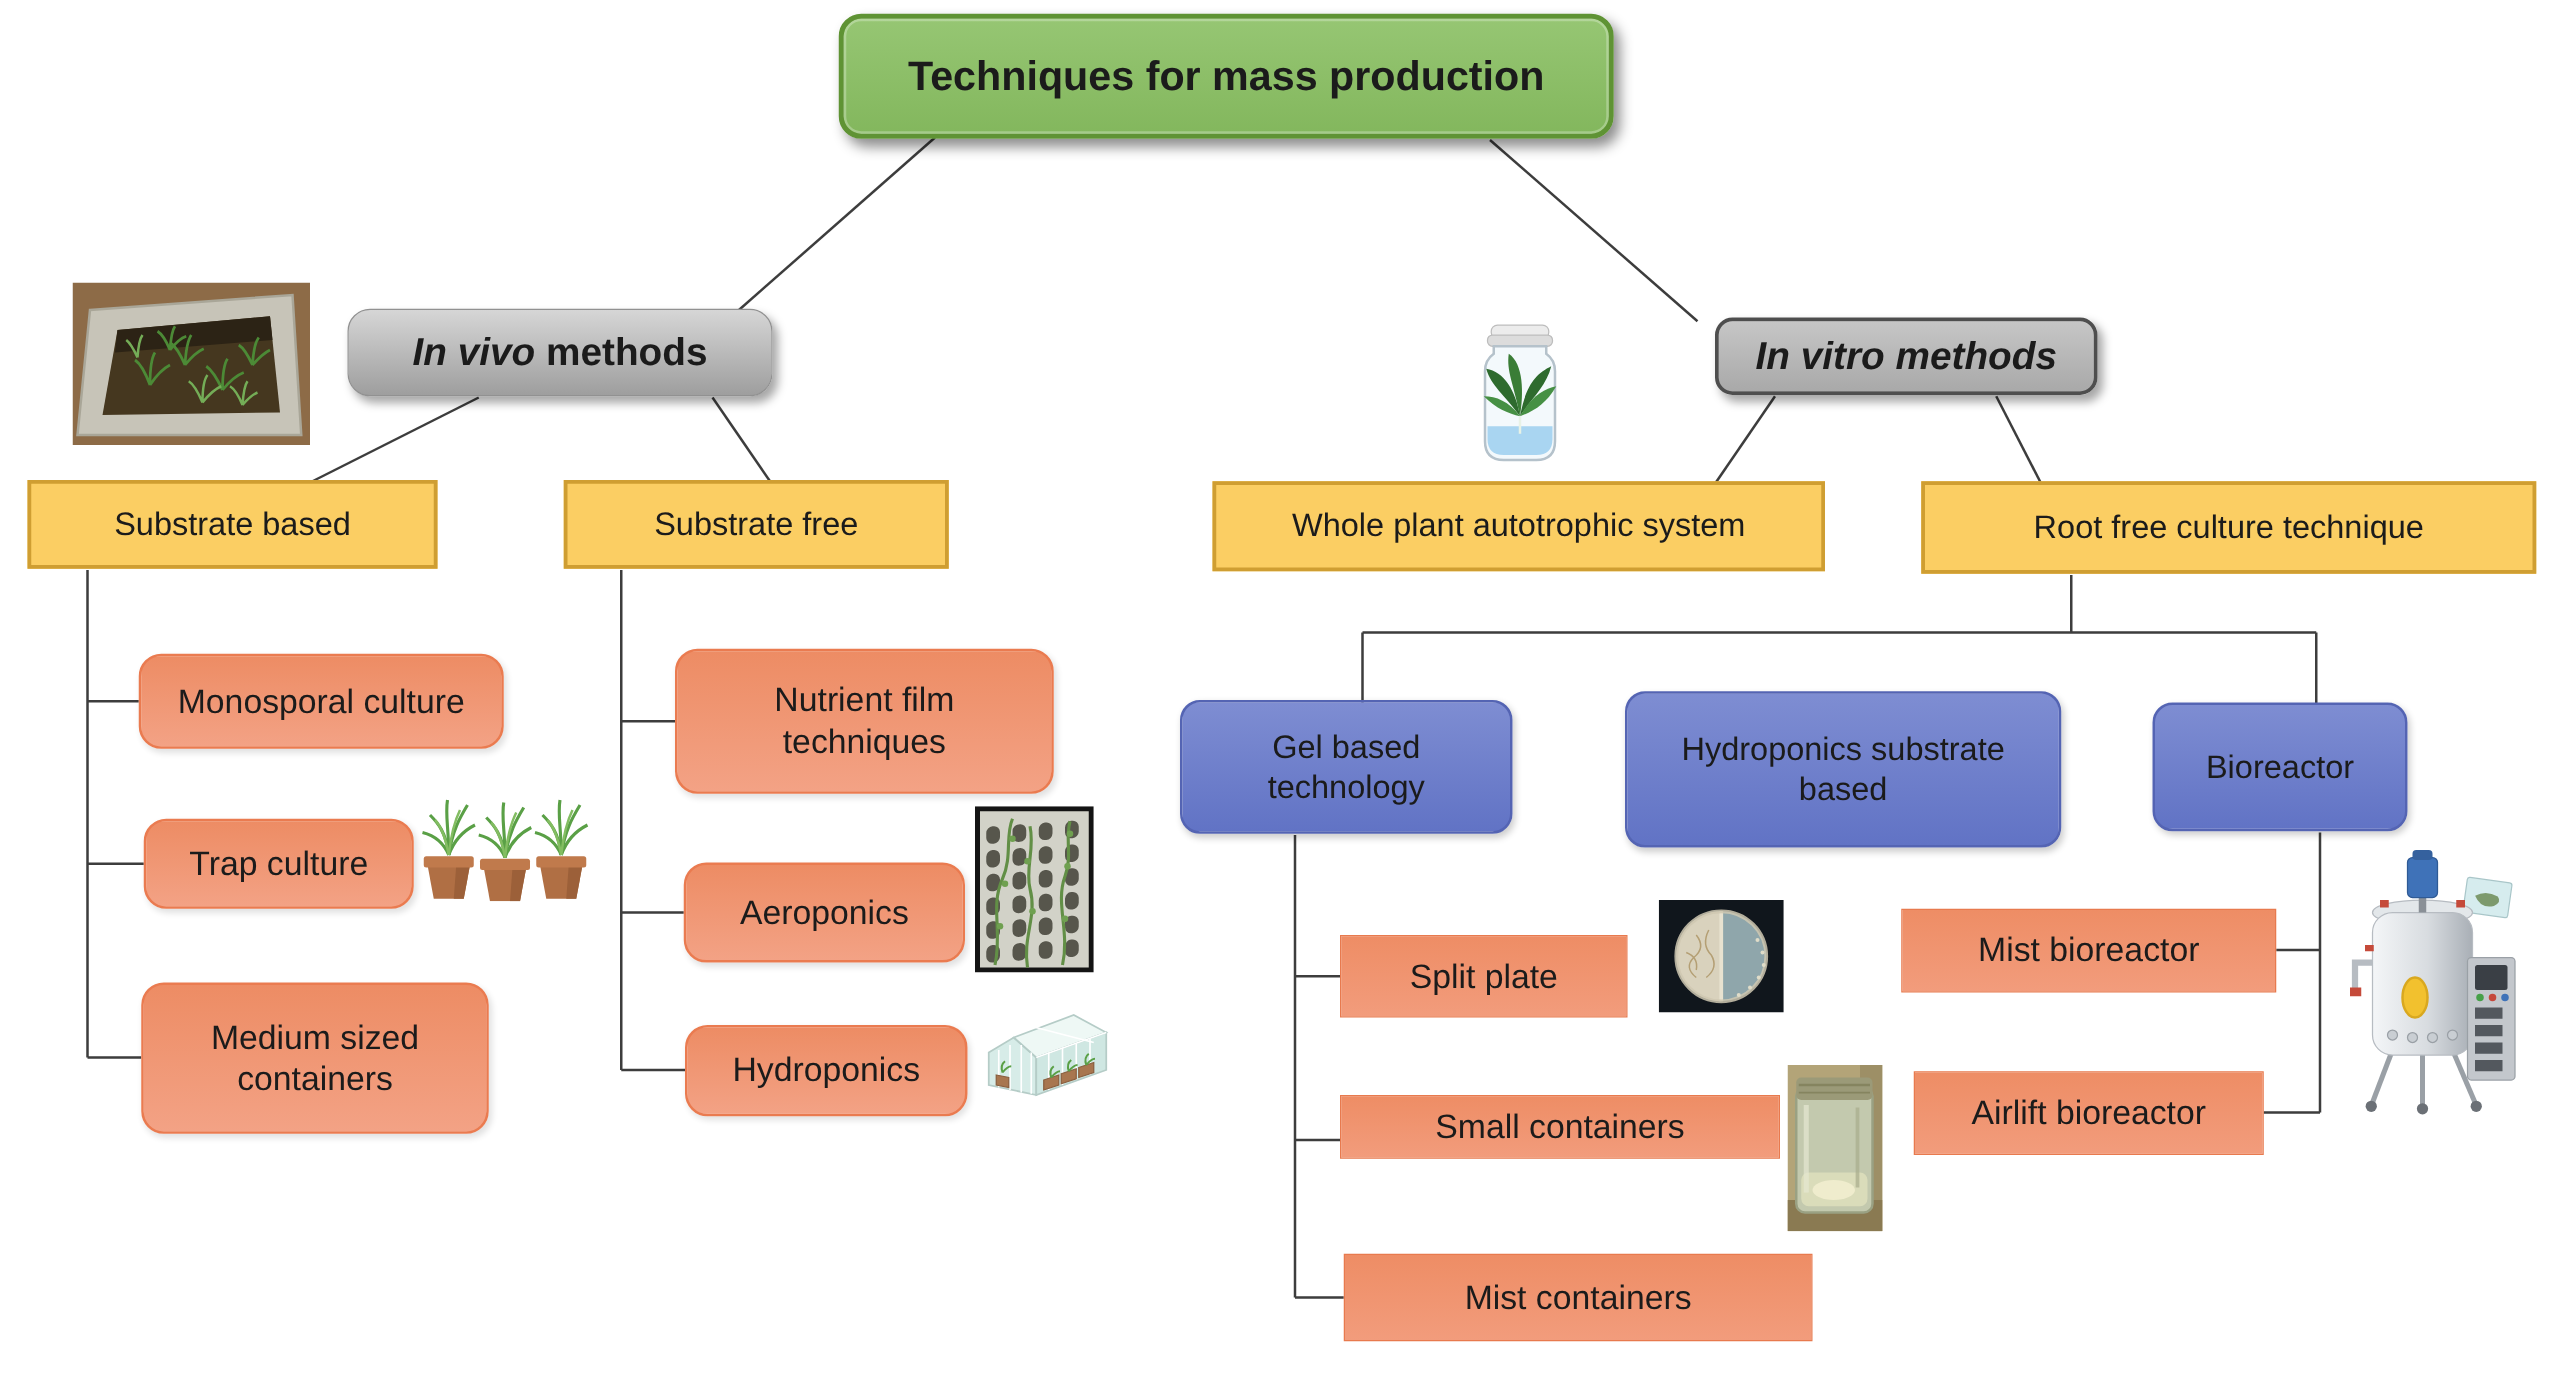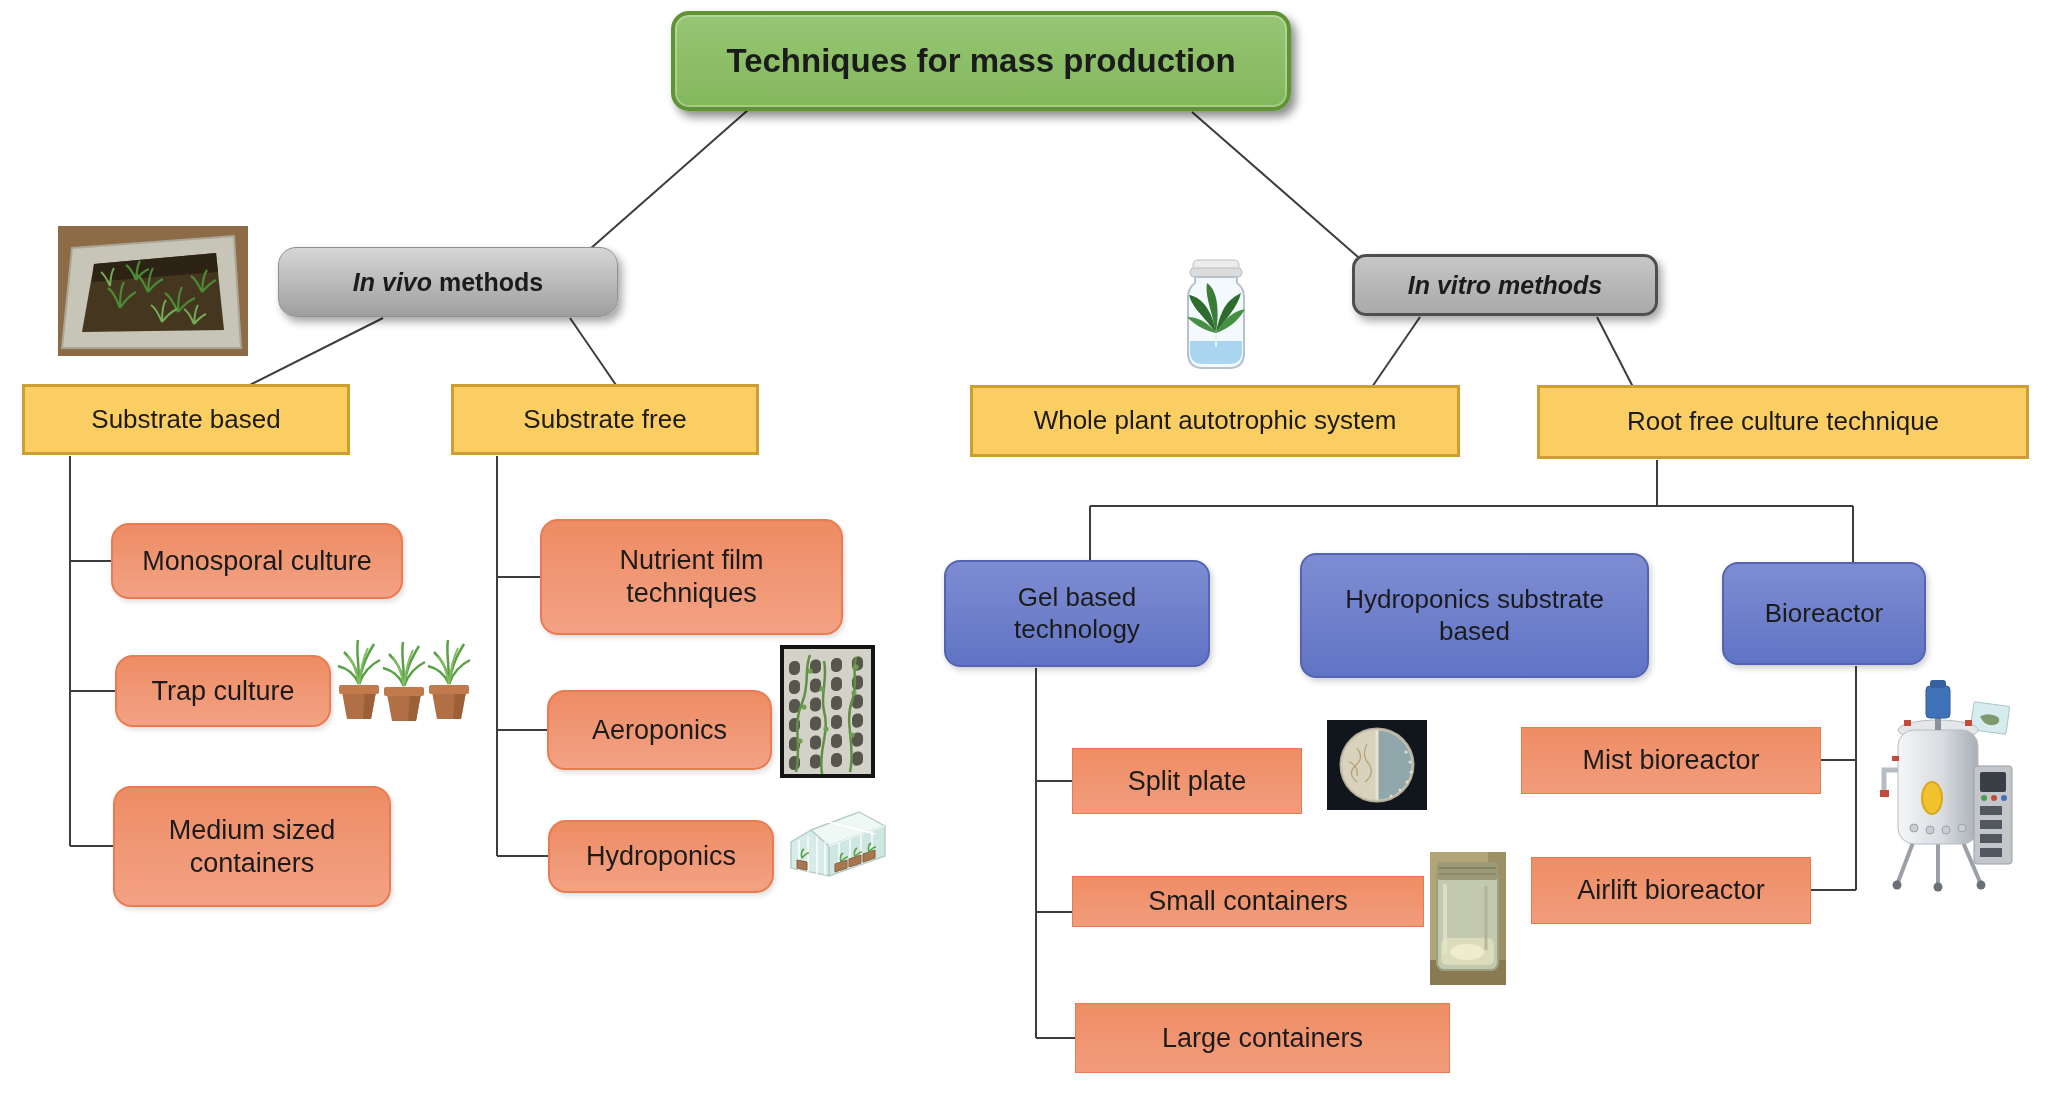--- a/index.html
+++ b/index.html
@@ -14,24 +14,24 @@
   .stage{position:relative;width:2048px;height:1099px;background:#ffffff;overflow:hidden;
          font-family:"Liberation Sans",sans-serif;color:var(--text);}
   .connectors{position:absolute;left:0;top:0;width:2048px;height:1099px;}
   .connectors path{stroke:var(--connector);stroke-width:2;fill:none;}
   .node{position:absolute;display:flex;align-items:center;justify-content:center;
         text-align:center;box-sizing:border-box;line-height:1.22;padding:17px 12px;}
   .green{background:linear-gradient(180deg,var(--green-fill-top),var(--green-fill-bottom));
          border:4px solid var(--green-border);border-radius:18px;font-weight:bold;font-size:33px;
          box-shadow:5px 6px 10px rgba(0,0,0,.45), inset 0 0 0 2px rgba(255,255,255,.28);}
   .gray{background:linear-gradient(180deg,var(--gray-fill-top),var(--gray-fill-bottom));
-        border:1px solid #919191;border-radius:18px;font-weight:bold;font-size:25px;
+        border:1px solid #919191;border-radius:18px;font-weight:bold;font-size:31px;
         box-shadow:4px 5px 8px rgba(0,0,0,.35);}
   .gray.darkb{background:linear-gradient(180deg,#c6c6c6,#a9a9a9);border:3px solid var(--gray-dark-border);
-        border-radius:14px;font-style:italic;}
+        border-radius:14px;font-style:italic;margin-left:20px;}
   .yellow{background:var(--yellow-fill);border:3px solid var(--yellow-border);font-size:26px;}
   .orange-round{background:linear-gradient(180deg,var(--orange-fill-top),var(--orange-fill-bottom));
         border:2px solid var(--orange-border);border-radius:18px;font-size:27px;
         box-shadow:2px 3px 5px rgba(0,0,0,.12);}
   .orange-rect{background:linear-gradient(180deg,#ee8d65,#f29c7c);
         border:1px solid #e87a4e;font-size:27px;}
   .blue{background:linear-gradient(180deg,var(--blue-fill-top),var(--blue-fill-bottom));
         border:2px solid var(--blue-border);border-radius:16px;font-size:26px;
         box-shadow:2px 3px 6px rgba(0,0,0,.2);}
   .img{position:absolute;}
@@ -110,21 +110,21 @@
     <span>Bioreactor</span>
   </div>
 
   <div class="node orange-rect" style="left:1072px;top:748px;width:230px;height:66px">
     <span>Split plate</span>
   </div>
   <div class="node orange-rect" style="left:1072px;top:876px;width:352px;height:51px">
     <span>Small containers</span>
   </div>
   <div class="node orange-rect" style="left:1075px;top:1003px;width:375px;height:70px">
-    <span>Large containers</span>
+    <span>Mist containers</span>
   </div>
 
   <div class="node orange-rect" style="left:1521px;top:727px;width:300px;height:67px">
     <span>Mist bioreactor</span>
   </div>
   <div class="node orange-rect" style="left:1531px;top:857px;width:280px;height:67px">
     <span>Airlift bioreactor</span>
   </div>
 
   <svg class="img" style="left:58px;top:226px" width="190" height="130" viewBox="0 0 190 130">

